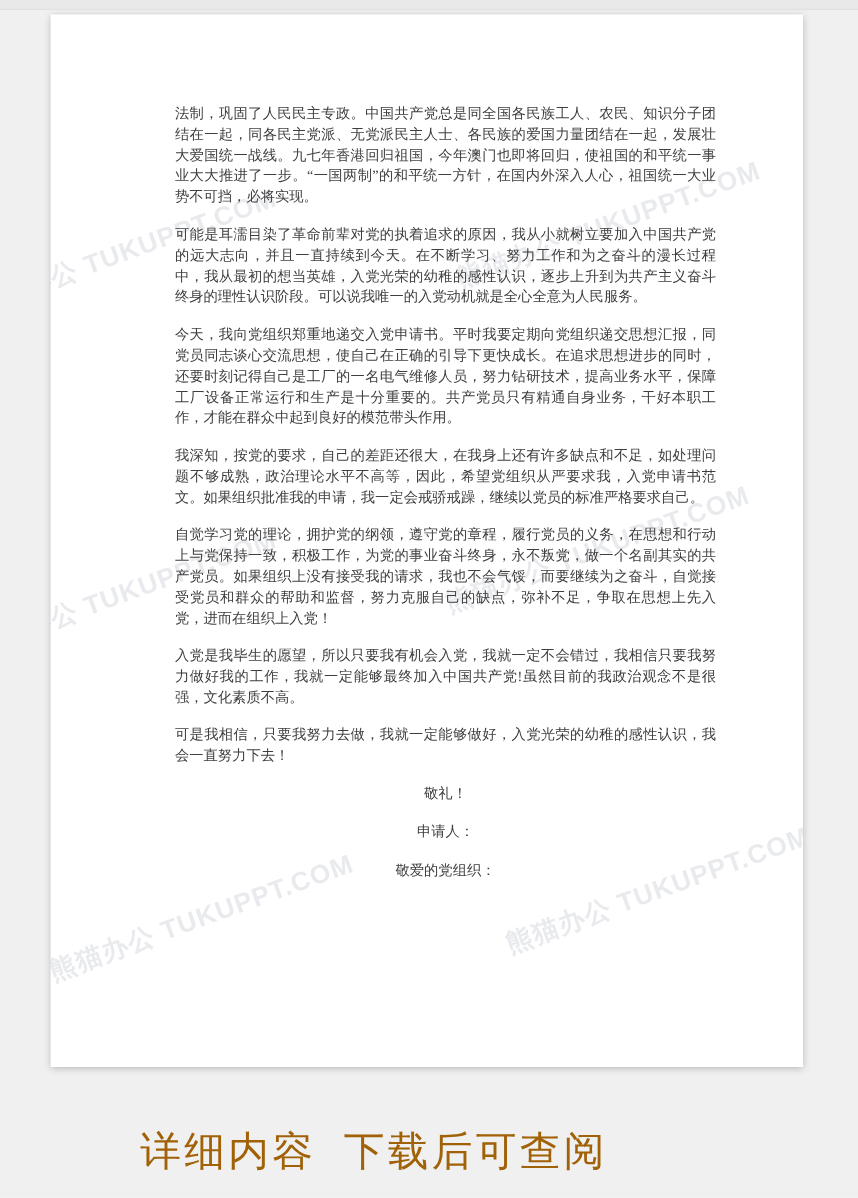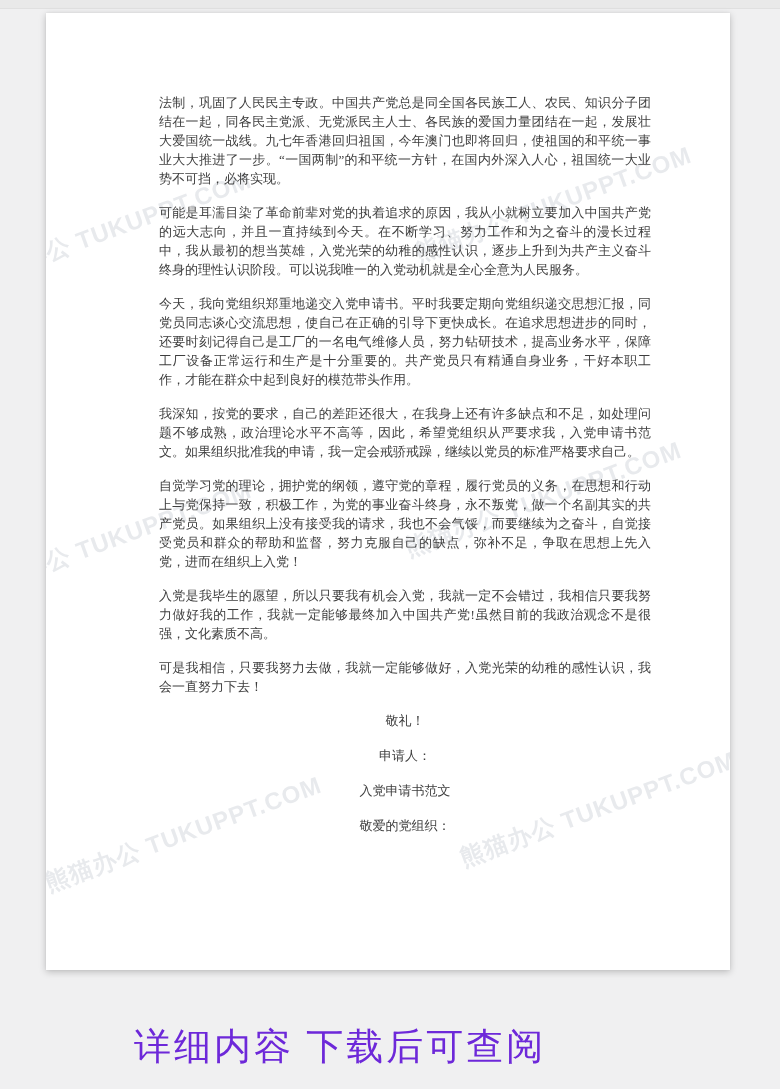--- a/index.html
+++ b/index.html
@@ -48,24 +48,24 @@
   .wm1 { left: -70px; top: 250px; }
   .wm2 { left: 370px; top: 225px; }
   .wm3 { left: -70px; top: 560px; }
   .wm4 { left: 360px; top: 520px; }
   .wm5 { left: 0px;   top: 855px; }
   .wm6 { left: 415px; top: 830px; }
   .footer-caption {
     position: absolute; left: 0; top: 1022px;
     width: 680px;
     text-align: center;
-    font-family: Liberation Serif, serif;
+    font-family: Liberation Mono, monospace;
     font-size: 37px;
     letter-spacing: 3px;
-    color: #6d28d9;
+    color: #a16207;
   }
 </style>
 </head>
 <body>
 
 <div class="prev-page-edge"></div>
 
 <div class="doc-page">
 
   <span class="watermark wm1">熊猫办公 TUKUPPT.COM</span>
@@ -79,19 +79,18 @@
     <p>法制，巩固了人民民主专政。中国共产党总是同全国各民族工人、农民、知识分子团结在一起，同各民主党派、无党派民主人士、各民族的爱国力量团结在一起，发展壮大爱国统一战线。九七年香港回归祖国，今年澳门也即将回归，使祖国的和平统一事业大大推进了一步。“一国两制”的和平统一方针，在国内外深入人心，祖国统一大业势不可挡，必将实现。</p>
     <p>可能是耳濡目染了革命前辈对党的执着追求的原因，我从小就树立要加入中国共产党的远大志向，并且一直持续到今天。在不断学习、努力工作和为之奋斗的漫长过程中，我从最初的想当英雄，入党光荣的幼稚的感性认识，逐步上升到为共产主义奋斗终身的理性认识阶段。可以说我唯一的入党动机就是全心全意为人民服务。</p>
     <p>今天，我向党组织郑重地递交入党申请书。平时我要定期向党组织递交思想汇报，同党员同志谈心交流思想，使自己在正确的引导下更快成长。在追求思想进步的同时，还要时刻记得自己是工厂的一名电气维修人员，努力钻研技术，提高业务水平，保障工厂设备正常运行和生产是十分重要的。共产党员只有精通自身业务，干好本职工作，才能在群众中起到良好的模范带头作用。</p>
     <p>我深知，按党的要求，自己的差距还很大，在我身上还有许多缺点和不足，如处理问题不够成熟，政治理论水平不高等，因此，希望党组织从严要求我，入党申请书范文。如果组织批准我的申请，我一定会戒骄戒躁，继续以党员的标准严格要求自己。</p>
     <p>自觉学习党的理论，拥护党的纲领，遵守党的章程，履行党员的义务，在思想和行动上与党保持一致，积极工作，为党的事业奋斗终身，永不叛党，做一个名副其实的共产党员。如果组织上没有接受我的请求，我也不会气馁，而要继续为之奋斗，自觉接受党员和群众的帮助和监督，努力克服自己的缺点，弥补不足，争取在思想上先入党，进而在组织上入党！</p>
     <p>入党是我毕生的愿望，所以只要我有机会入党，我就一定不会错过，我相信只要我努力做好我的工作，我就一定能够最终加入中国共产党!虽然目前的我政治观念不是很强，文化素质不高。</p>
     <p>可是我相信，只要我努力去做，我就一定能够做好，入党光荣的幼稚的感性认识，我会一直努力下去！</p>
 
     <p class="closing">敬礼！</p>
     <p class="closing">申请人：</p>
-    <p class="closing">入党申请书范文</p>
     <p class="closing">敬爱的党组织：</p>
   </div>
 
 </div>
 
 <div class="footer-caption">详细内容 下载后可查阅</div>
 
 </body></html>

